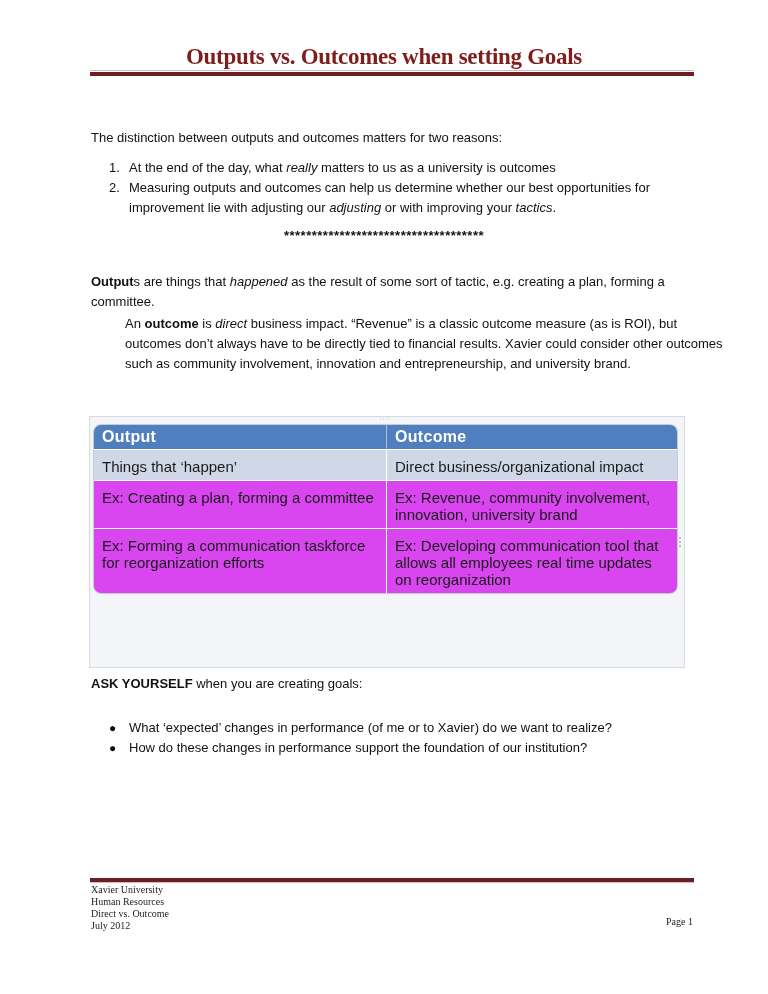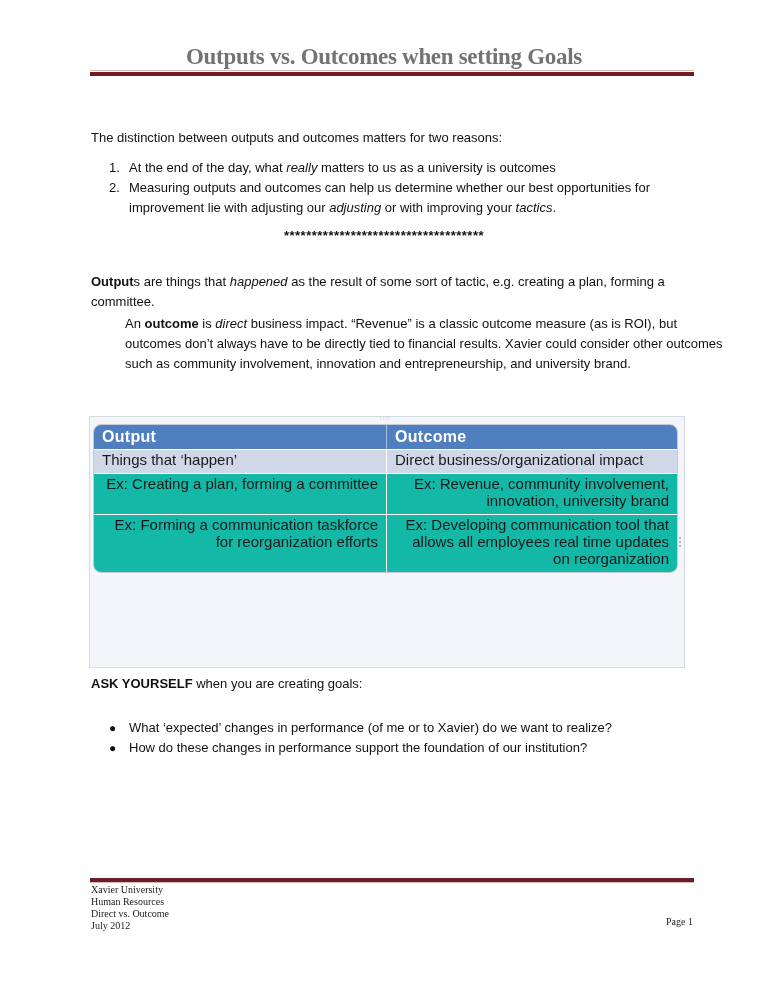--- a/index.html
+++ b/index.html
@@ -1,40 +1,40 @@
 <!DOCTYPE html>
 <html><head>
   <meta charset="utf-8">
   <style>
     html, body { margin: 0; padding: 0; background: #ffffff; }
     body { width: 768px; height: 994px; position: relative; overflow: hidden; font-family: "Liberation Sans", sans-serif; color: #111; }
-    .header-title { position: absolute; top: 44px; left: 0; width: 768px; text-align: center; font-family: "Liberation Serif", serif; font-weight: bold; font-size: 23px; letter-spacing: -0.3px; color: #737373; }
+    .header-title { position: absolute; top: 44px; left: 0; width: 768px; text-align: center; font-family: "Liberation Serif", serif; font-weight: bold; font-size: 23px; letter-spacing: -0.3px; color: #7f1d1d; }
     .rule { position: absolute; left: 90px; width: 604px; }
     .rule-top { top: 70px; }
     .rule-bottom { top: 877px; }
     .rule .thin { height: 1px; background: #d9b9b9; }
     .rule .thick { height: 4px; background: #6b1f24; margin-top: 1px; }
     .body-text { position: absolute; left: 91px; width: 600px; font-size: 13px; line-height: 20px; }
     .intro { top: 128px; }
     .reasons { position: absolute; top: 158px; left: 91px; width: 600px; margin: 0; padding: 0; list-style: none; font-size: 13px; line-height: 20px; }
     .reasons li { position: relative; padding-left: 38px; }
     .reasons .num { position: absolute; left: 18px; top: 0; }
     .stars { position: absolute; top: 228px; left: 0; width: 768px; text-align: center; font-size: 13px; font-weight: bold; letter-spacing: 0.5px; }
     .outputs-p { top: 272px; }
     .outcome-p { top: 314px; margin-left: 34px; }
     .table-wrap { position: absolute; top: 416px; left: 89px; width: 594px; height: 250px; background: #f4f5f8; border: 1px solid #d8dbe2; }
     .handle-top { position: absolute; top: -2px; left: 290px; font-size: 6px; color: #999; letter-spacing: 1px; }
     .handle-right { position: absolute; right: 1px; top: 120px; width: 2px; height: 10px; border-left: 2px dotted #bbb; }
     .cmp-table { position: absolute; top: 7px; left: 3px; width: 585px; border-collapse: separate; border-spacing: 0; font-size: 15px; line-height: 17px; border-radius: 8px; overflow: hidden; background: #e8ecf4; border: 1px solid #c8ccd6; }
     .cmp-table th { background: #4f7fbe; color: #ffffff; text-align: left; font-weight: bold; font-size: 16px; padding: 3px 8px 4px 8px; letter-spacing: 0.3px; }
     .cmp-table th + th { border-left: 1px solid #a9bfdd; }
-    .cmp-table td { padding: 1px 8px 5px 8px; vertical-align: top; color: #1a1a1a; border-top: 1px solid #ffffff; }
+    .cmp-table td { padding: 8px 8px 5px 8px; vertical-align: top; color: #1a1a1a; border-top: 1px solid #ffffff; }
     .cmp-table td + td { border-left: 1px solid #ffffff; }
     .cmp-table tr.odd td { background: #d0d8e8; }
-    .cmp-table tr.even td { background: #14b8a6; text-align: right; }
+    .cmp-table tr.even td { background: #d946ef; }
     .col1 { width: 276px; }
     .ask { top: 674px; }
     .questions { position: absolute; top: 718px; left: 91px; width: 600px; margin: 0; padding: 0; list-style: none; font-size: 13px; line-height: 20px; }
     .questions li { position: relative; padding-left: 38px; }
     .questions .bullet { position: absolute; left: 18px; top: 0; font-size: 12px; }
     .footer-left { position: absolute; top: 884px; left: 91px; font-family: "Liberation Serif", serif; font-size: 10px; line-height: 12px; color: #222; }
     .footer-right { position: absolute; top: 916px; right: 75px; font-family: "Liberation Serif", serif; font-size: 10px; color: #222; }
     b { font-weight: bold; }
     i { font-style: italic; }
   </style>

